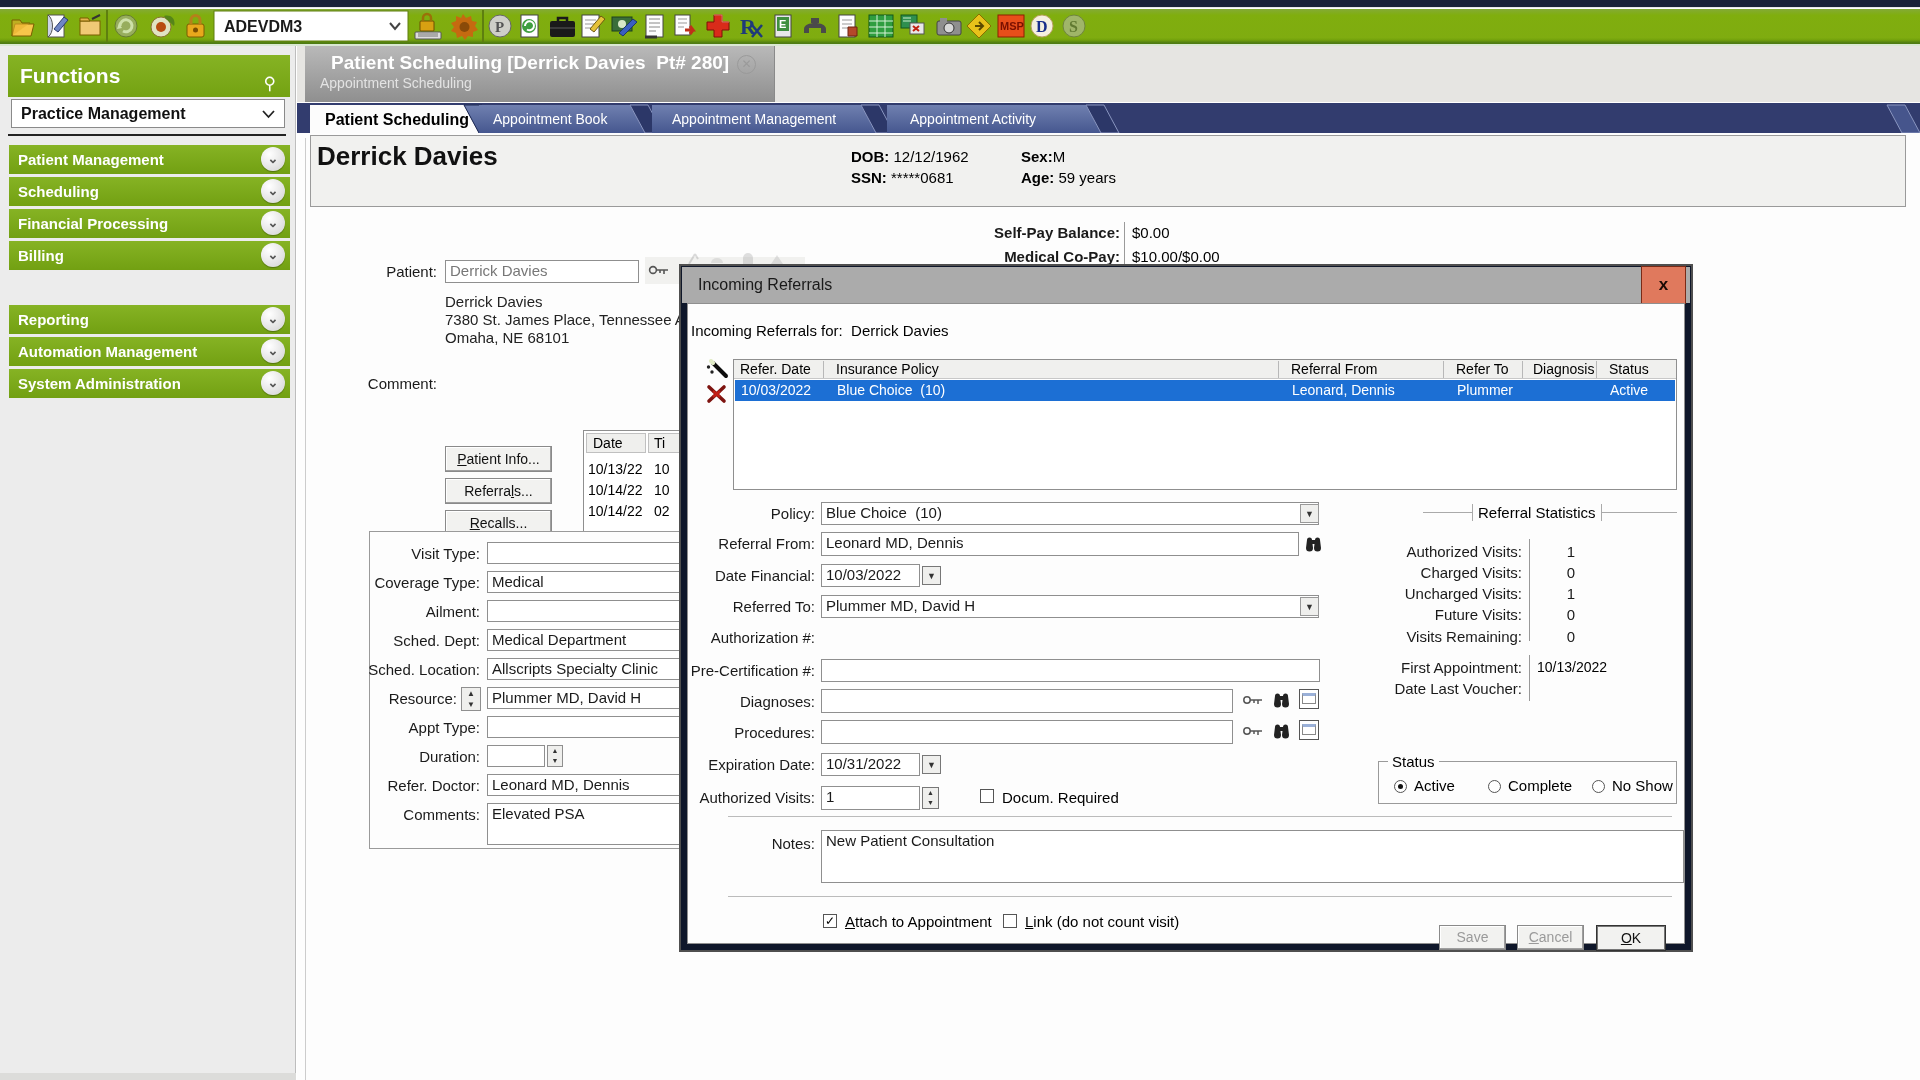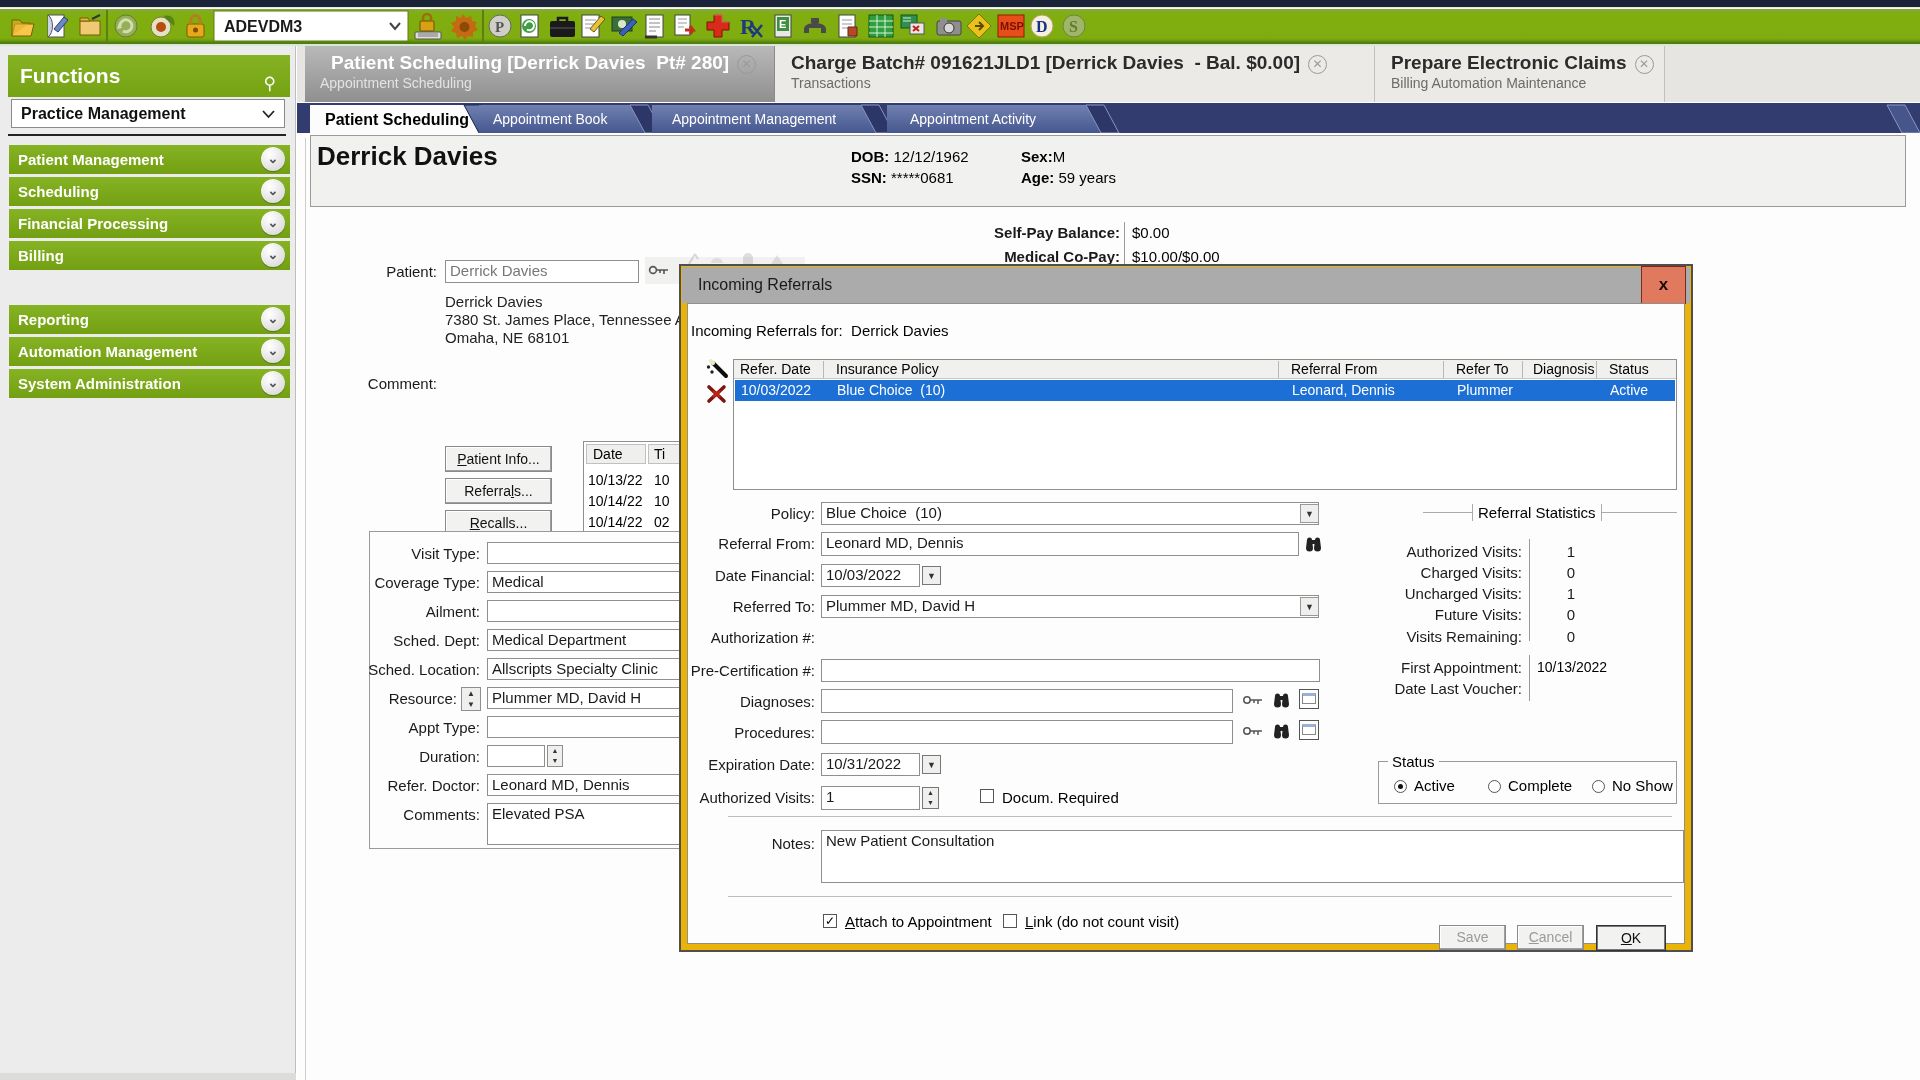--- a/index.html
+++ b/index.html
@@ -31,21 +31,21 @@
 
 #subtabs { position:absolute; left:297px; top:103px; width:1623px; height:30px; background:#323c6e; }
 
 #content { position:absolute; left:297px; top:133px; width:1623px; height:947px; background:#fdfdfd; }
 #banner { position:absolute; left:13px; top:2px; width:1596px; height:72px; background:#f1f1ef; border:1px solid #9a9a9a; }
 #banner .name { position:absolute; left:6px; top:5px; font-size:26px; font-weight:bold; color:#111; }
 .fld { position:absolute; background:#fff; border:1px solid #8f8f8f; font-size:15px; color:#1a1a1a; padding:1px 4px; }
 .rlabel { position:absolute; font-size:15px; color:#1a1a1a; text-align:right; }
 .btn { position:absolute; background:#f2f2f0; border:1px solid #8a8a8a; box-shadow:inset -1px -1px 0 #9f9f9f, inset 1px 1px 0 #ffffff; font-size:14px; color:#111; text-align:center;margin-top:16px; }
 
-#dialog { position:absolute; left:679px; top:264px; width:1014px; height:688px; background:#eab308; border:2px solid #4f4f4f; }
+#dialog { position:absolute; left:679px; top:264px; width:1014px; height:688px; background:#0f172a; border:2px solid #4f4f4f; }
 #dlgtitle { position:absolute; left:1px; top:1px; right:1px; height:36px; background:#ababab; color:#1a1a1a; font-size:16px; line-height:36px; padding-left:16px; }
 #dlgx { position:absolute; right:5px; top:0px; width:45px; height:38px; background:#e0795d; border:1px solid #7a2a16; color:#1c0a04; font-weight:bold; font-size:17px; text-align:center; line-height:36px; }
 #dlgbody { position:absolute; left:6px; top:37px; right:6px; bottom:6px; background:#fdfdfd; border:1px solid #8f8f8f; }
 .ddbtn { position:absolute; width:19px; height:19px; background:#efefed; border:1px solid #999; color:#333; font-size:9px; text-align:center; line-height:18px; }
 .radio { position:absolute; width:13px; height:13px; border-radius:50%; background:#fff; border:1px solid #555; }
 .radio.sel::after { content:""; position:absolute; left:3px; top:3px; width:5px; height:5px; border-radius:50%; background:#111; }
 </style>
 </head>
 <body>
 <div id="topnavy"></div>
@@ -226,22 +226,20 @@
   <div class="mbar" style="top:131px;">Scheduling<span class="cbtn">⌄</span></div>
   <div class="mbar" style="top:163px;">Financial Processing<span class="cbtn">⌄</span></div>
   <div class="mbar" style="top:195px;">Billing<span class="cbtn">⌄</span></div>
   <div class="mbar" style="top:227px;margin-top:32px;">Collections<span class="cbtn">⌄</span></div>
   <div class="mbar" style="top:259px;">Reporting<span class="cbtn">⌄</span></div>
   <div class="mbar" style="top:291px;">Automation Management<span class="cbtn">⌄</span></div>
   <div class="mbar" style="top:323px;">System Administration<span class="cbtn">⌄</span></div>
 </div>
 <div id="tabstrip">
   <div class="bigtab" id="tab1"><span class="t1">Patient Scheduling [Derrick Davies&nbsp; Pt# 280]</span><span class="xcirc">✕</span><br><span class="t2" style="margin-left:-11px;">Appointment Scheduling</span></div>
-  <div class="bigtab" id="tab2"><span class="t1">Charge Batch# 091621JLD1 [Derrick Davies&nbsp; - Bal. $0.00]</span><span class="xcirc">✕</span><br><span class="t2">Transactions</span></div>
-  <div class="bigtab" id="tab3"><span class="t1">Prepare Electronic Claims</span><span class="xcirc">✕</span><br><span class="t2">Billing Automation Maintenance</span></div>
 </div>
 <div id="subtabs">
   <svg width="1623" height="30" viewBox="0 0 1623 30">
     <defs>
       <linearGradient id="stg" x1="0" y1="0" x2="0" y2="1">
         <stop offset="0" stop-color="#7080b0"></stop>
           <stop offset="1" stop-color="#46578f"></stop>
       </linearGradient>
     </defs>
 
@@ -294,21 +292,21 @@
     </svg>
 
   <div style="position:absolute;left:148px;top:160px;font-size:15px;line-height:18px;color:#222;">Derrick Davies<br>7380 St. James Place, Tennessee Av<br>Omaha, NE 68101</div>
 
   <div class="rlabel" style="left:0px; top:242px; width:140px;padding-left:21px;">Comment:</div>
 
   <div class="btn" style="left:148px; top:297px; width:107px; height:26px; line-height:24px;"><u>P</u>atient Info...</div>
   <div class="btn" style="left:148px; top:329px; width:107px; height:26px; line-height:24px;">Referra<u>l</u>s...</div>
   <div class="btn" style="left:148px; top:361px; width:107px; height:26px; line-height:24px;"><u>R</u>ecalls...</div>
 
-  <div style="position:absolute;left:286px;top:308px;width:98px;height:130px;background:#fff;border:1px solid #8f8f8f;">
+  <div style="position:absolute;left:286px;top:297px;width:98px;height:130px;background:#fff;border:1px solid #8f8f8f;">
     <div style="position:absolute;left:2px;top:2px;width:60px;height:20px;background:#efefed;border:1px solid #c0c0c0;font-size:14px;padding-left:6px;line-height:18px;">Date</div>
     <div style="position:absolute;left:64px;top:2px;width:34px;height:20px;background:#efefed;border:1px solid #c0c0c0;font-size:14px;padding-left:5px;line-height:18px;">Ti</div>
     <div style="position:absolute;left:4px;top:28px;font-size:14px;line-height:21px;">10/13/22<br>10/14/22<br>10/14/22</div>
     <div style="position:absolute;left:70px;top:28px;font-size:14px;line-height:21px;">10<br>10<br>02</div>
   </div>
 
   <div style="position:absolute;left:72px;top:398px;width:312px;height:318px;border:1px solid #9a9a9a;background:#fdfdfd;"></div>
   <div class="rlabel" style="left:40px; top:412px; width:143px;">Visit Type:</div>
   <div class="fld" style="left:190px; top:409px; width:194px; height:22px;"></div>
   <div class="rlabel" style="left:40px; top:441px; width:143px;">Coverage Type:</div>

